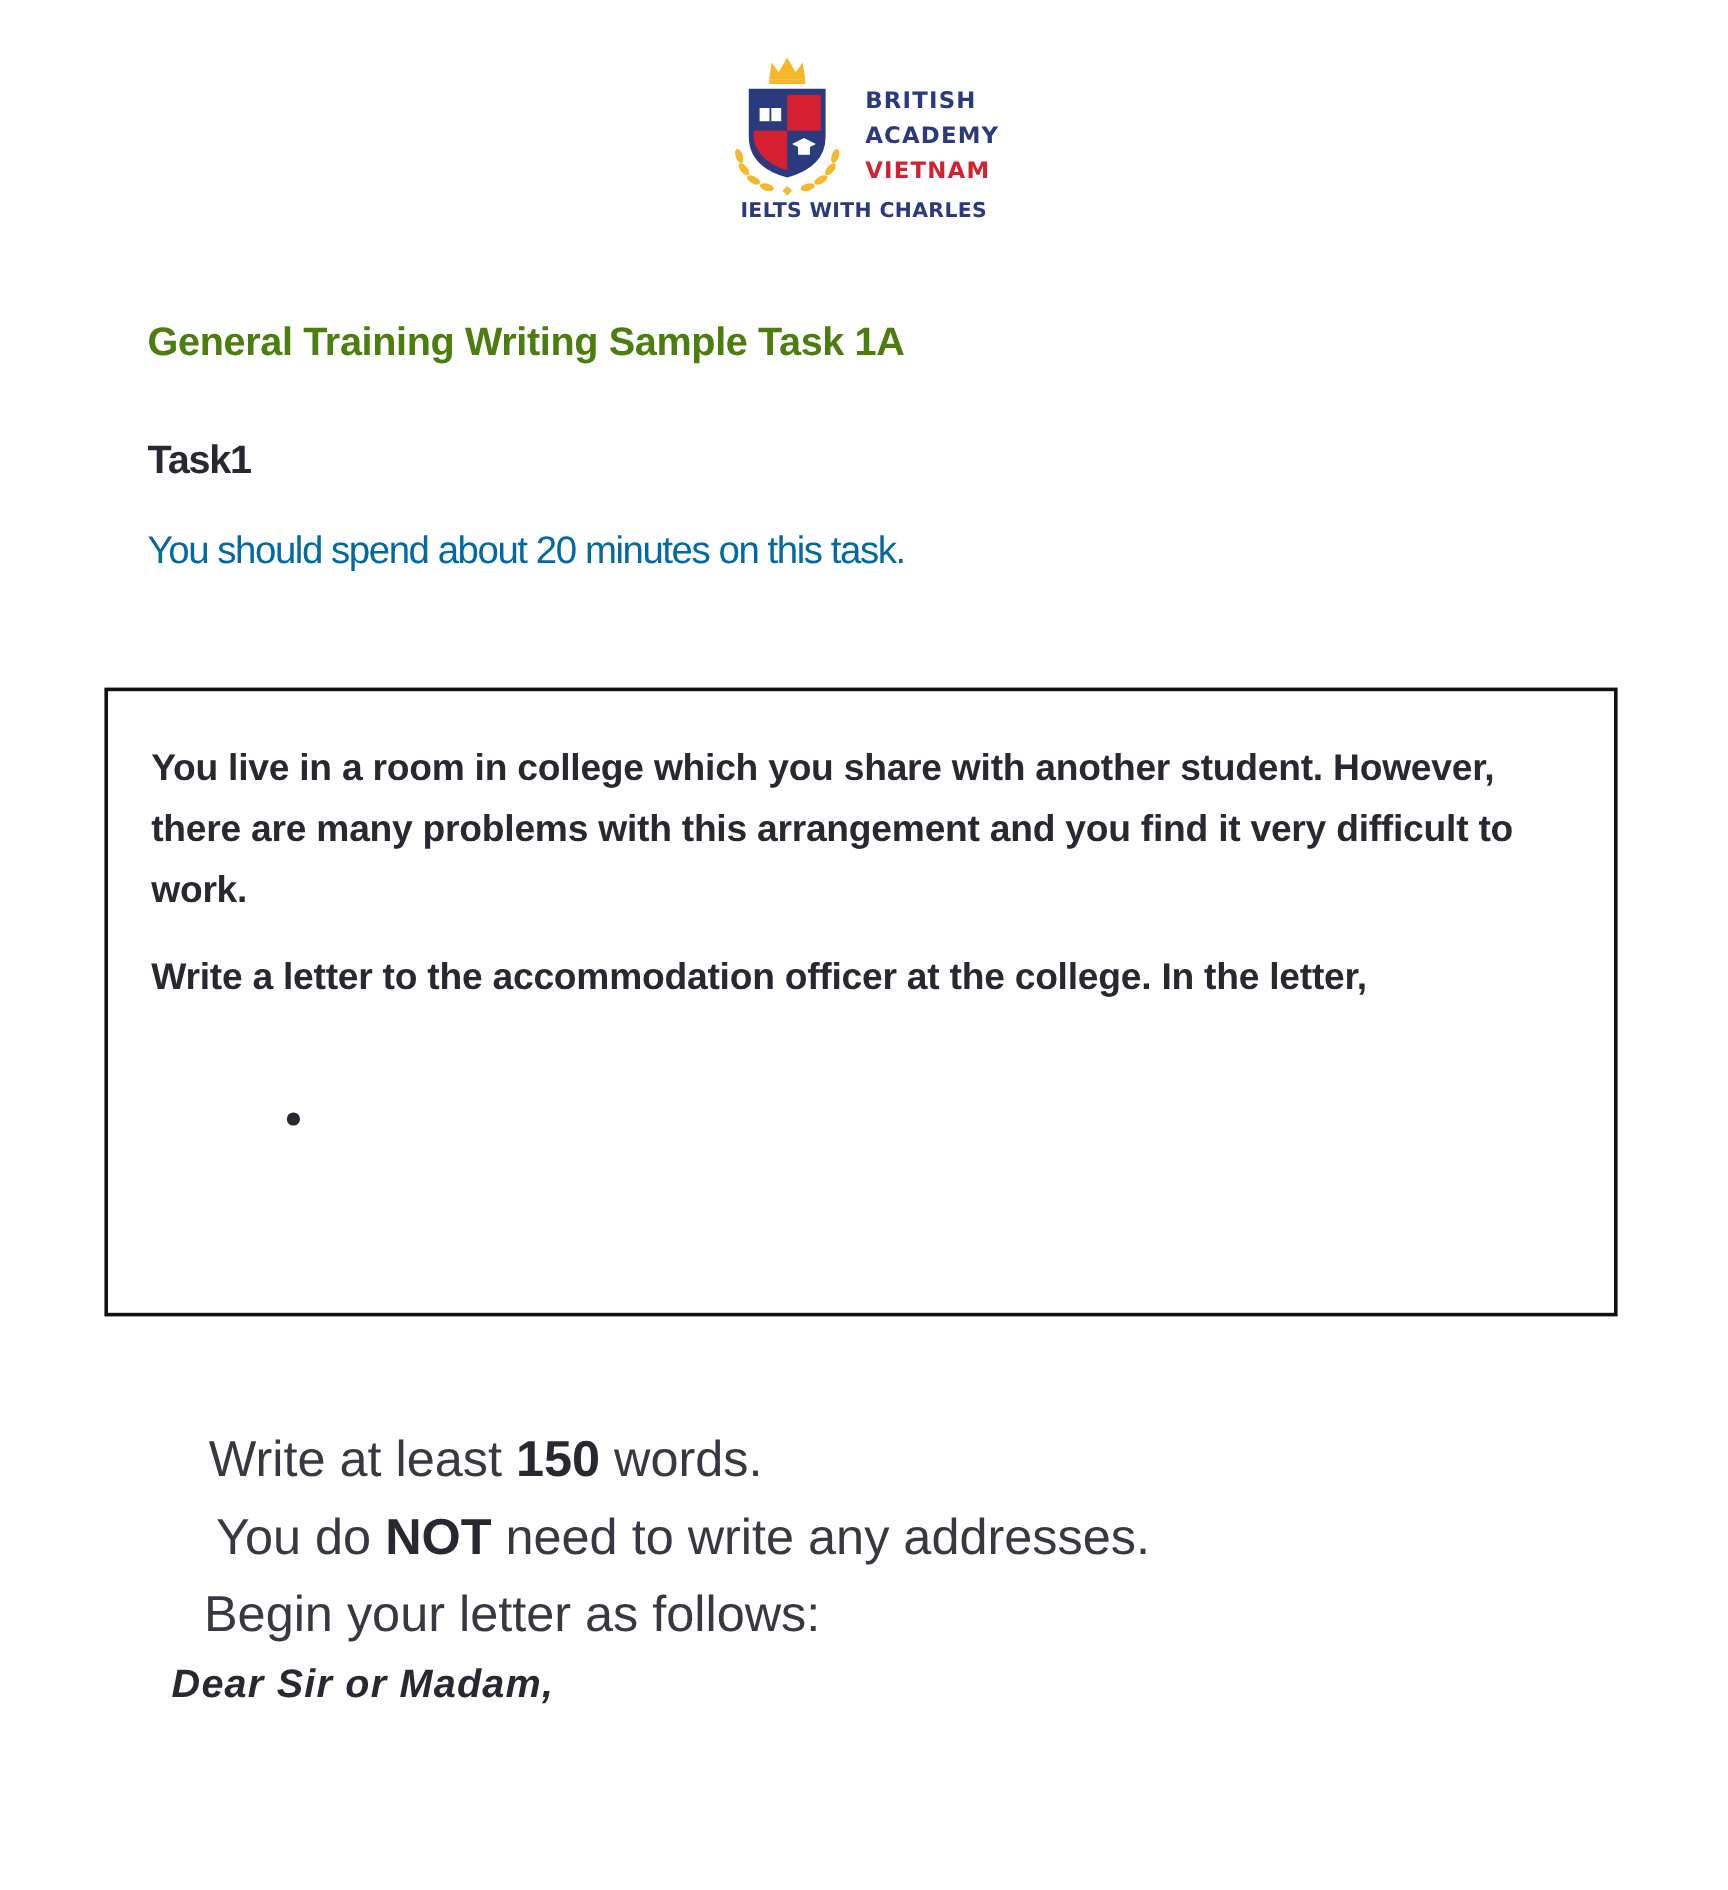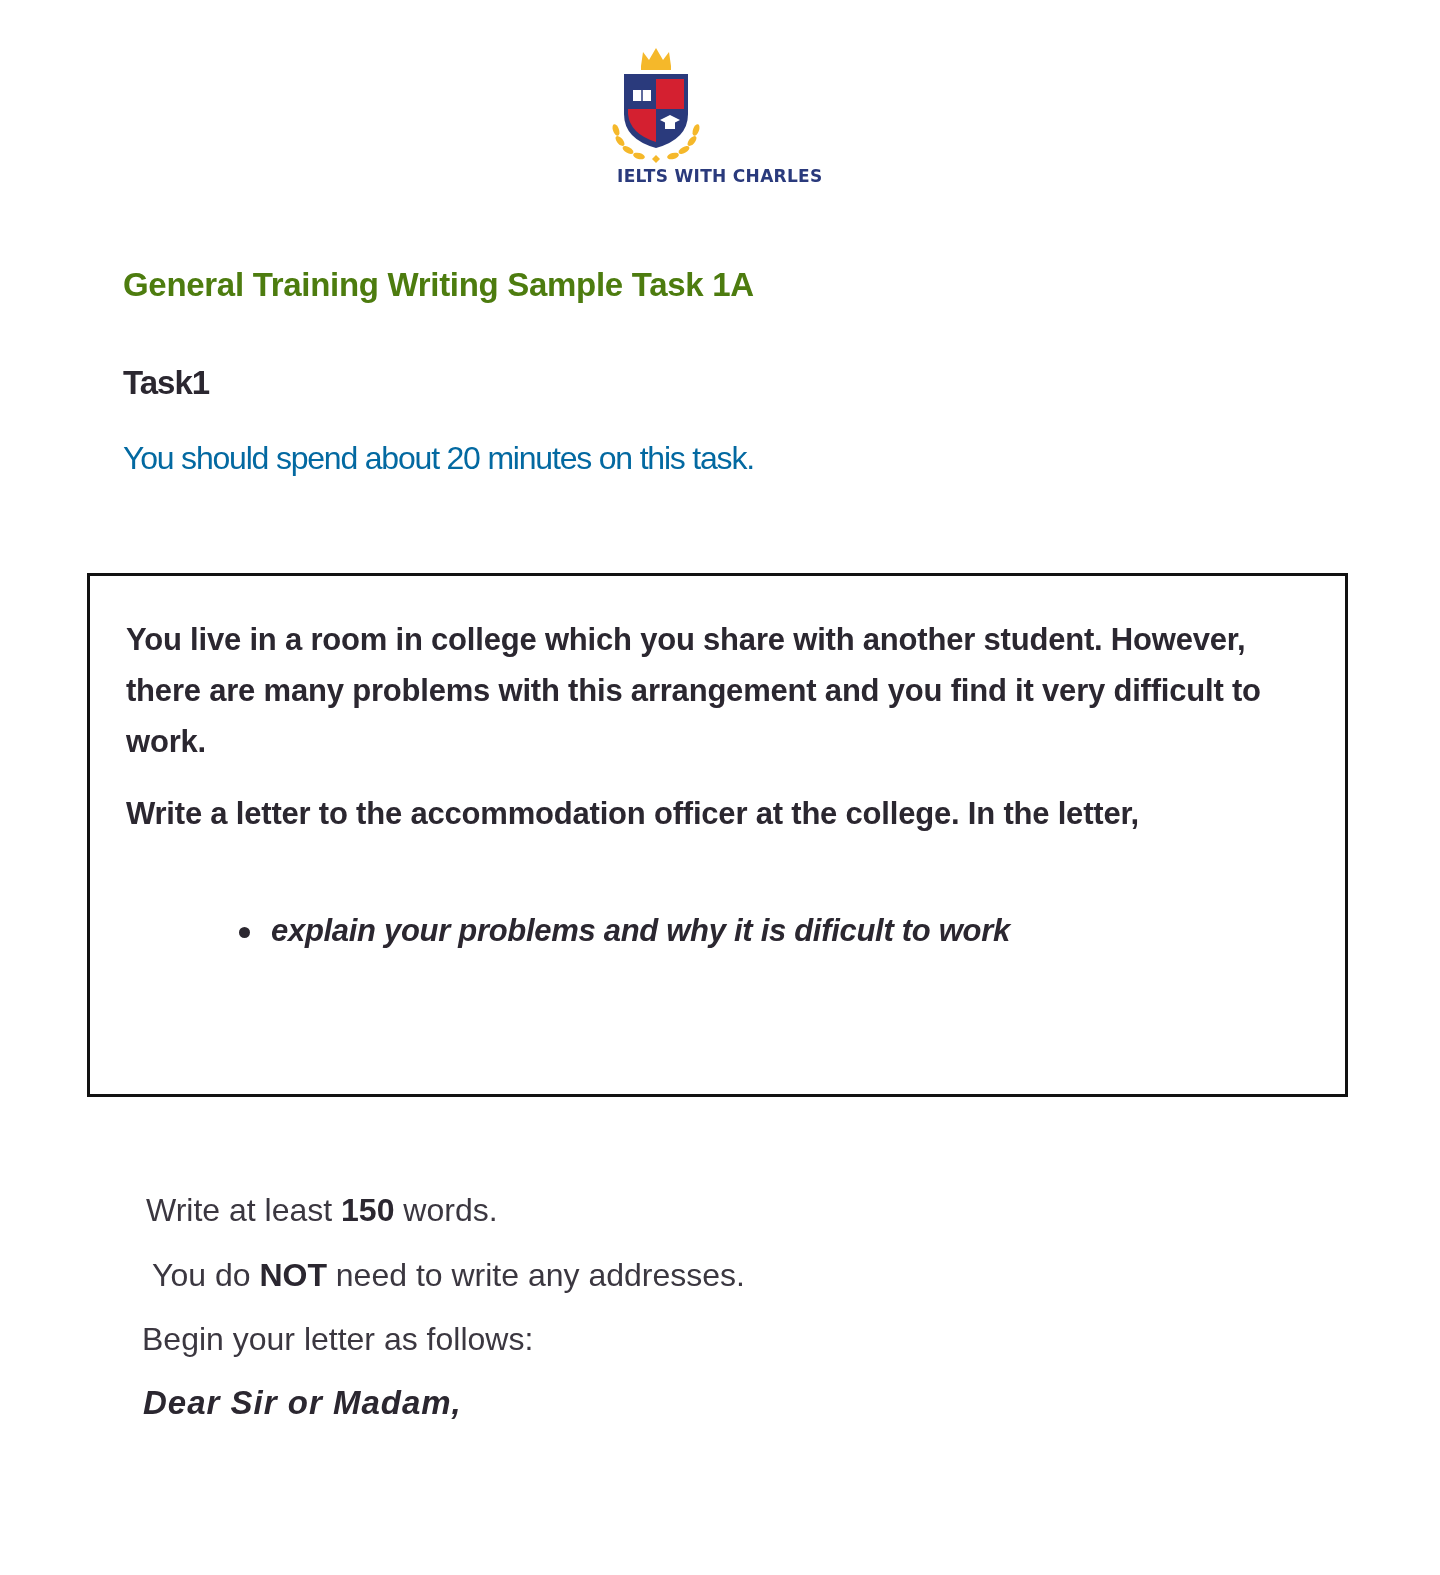--- a/index.html
+++ b/index.html
@@ -53,21 +53,21 @@
   }
   .bullets li {
     position: relative; font-size: 31px; font-weight: bold; font-style: italic;
     line-height: 52px; padding-left: 36px; letter-spacing: -0.3px; white-space: nowrap;
   }
   .bullets li .dot {
     position: absolute; left: 4px; top: 22px; width: 11px; height: 11px;
     border-radius: 50%; background: #2b2730;
   }
   .req {
-    position: absolute; font-size: 32px; color: #3b3740; white-space: nowrap;
+    position: absolute; font-size: 42px; color: #3b3740; white-space: nowrap; margin-left: 28px;
   }
   .req b { color: #2b2730; }
   .req1 { left: 146px; top: 1192px; }
   .req2 { left: 152px; top: 1257px; }
   .req3 { left: 142px; top: 1321px; }
   .salutation {
     position: absolute; left: 143px; top: 1384px;
     font-size: 33px; font-weight: bold; font-style: italic; letter-spacing: 1px;
   }
 </style>
@@ -97,31 +97,36 @@
       <ellipse cx="12" cy="97" rx="3" ry="6" transform="rotate(-40 12 97)"></ellipse>
       <ellipse cx="20" cy="106" rx="3" ry="6" transform="rotate(-60 20 106)"></ellipse>
       <ellipse cx="31" cy="112" rx="3" ry="6" transform="rotate(-75 31 112)"></ellipse>
       <ellipse cx="88" cy="86" rx="3" ry="6" transform="rotate(20 88 86)"></ellipse>
       <ellipse cx="84" cy="97" rx="3" ry="6" transform="rotate(40 84 97)"></ellipse>
       <ellipse cx="76" cy="106" rx="3" ry="6" transform="rotate(60 76 106)"></ellipse>
       <ellipse cx="65" cy="112" rx="3" ry="6" transform="rotate(75 65 112)"></ellipse>
       <polygon points="48,111 52,115 48,119 44,115"></polygon>
     </g>
   </svg>
+  <div class="logo-text">
+    <div class="l1">BRITISH</div>
+    <div class="l2">ACADEMY</div>
+    <div class="l3">VIETNAM</div>
+  </div>
   <div class="logo-sub">IELTS WITH CHARLES</div>
 </div>
 
 <div class="title">General Training Writing Sample Task 1A</div>
 <div class="subtitle">Task1</div>
 <div class="instruction">You should spend about 20 minutes on this task.</div>
 
 <div class="task-box">
   <div class="prompt">You live in a room in college which you share with another student. However, there are many problems with this arrangement and you find it very difficult to work.</div>
   <div class="prompt2">Write a letter to the accommodation officer at the college. In the letter,</div>
   <ul class="bullets">
-    <li><span class="dot"></span><span>explain your problems and why it is dificult to work</span></li>
+    <li><span class="dot"></span></li>
   </ul>
 </div>
 
 <div class="req req1"><span>Write at least </span><b>150</b><span> words.</span></div>
 <div class="req req2"><span>You do </span><b>NOT</b><span> need to write any addresses.</span></div>
 <div class="req req3">Begin your letter as follows:</div>
 <div class="salutation">Dear Sir or Madam,</div>
 
 </body></html>

